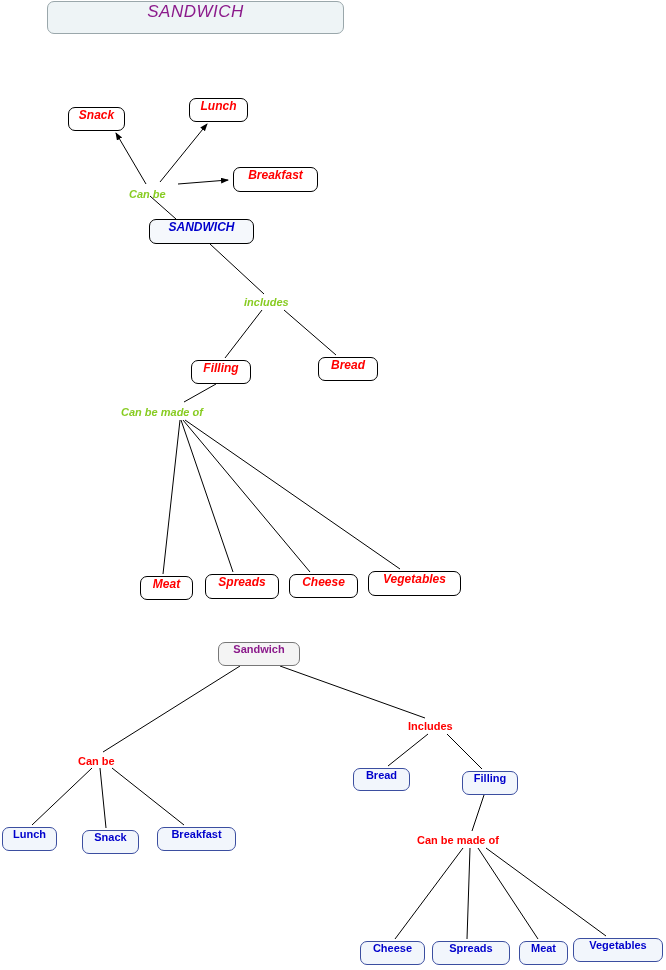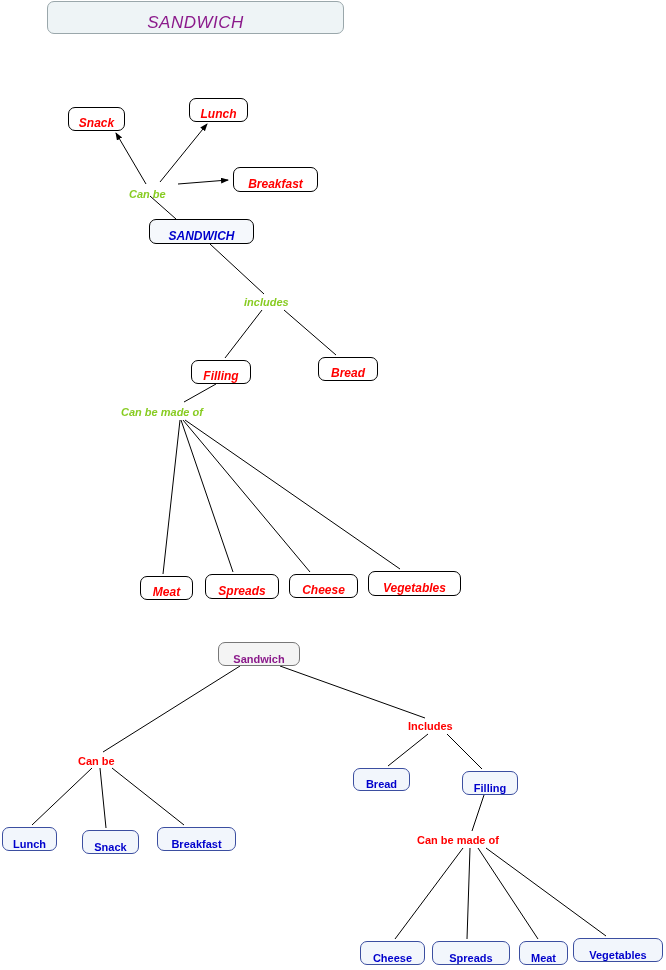--- a/index.html
+++ b/index.html
@@ -24,21 +24,21 @@
     position: absolute;
     left: 0; top: 0;
     width: 666px;
     height: 970px;
     pointer-events: none;
   }
   .node {
     position: absolute;
     box-sizing: border-box;
     display: flex;
-    align-items: flex-end;
+    align-items: flex-start;
     justify-content: center;
     white-space: nowrap;
   }
   
   .title-box {
     background: #eef4f6;
     border: 1px solid #9aa7ab;
     border-radius: 7px;
     color: #8b1a8b;
     font-style: italic;

